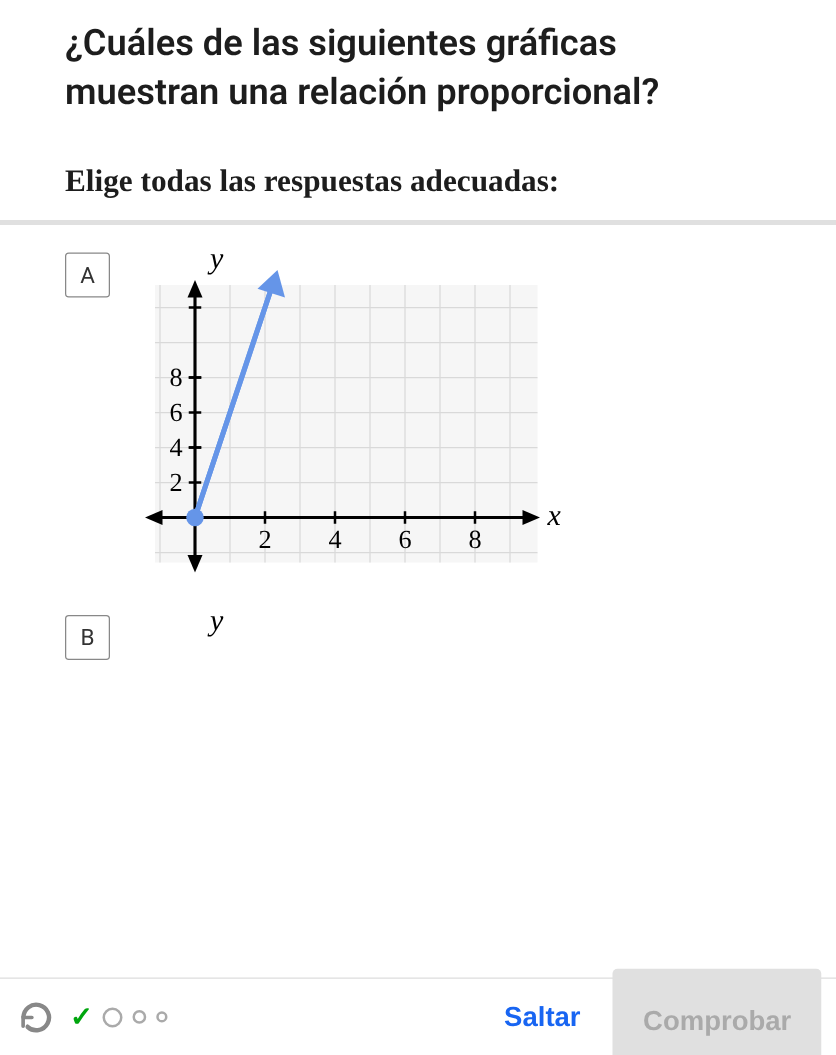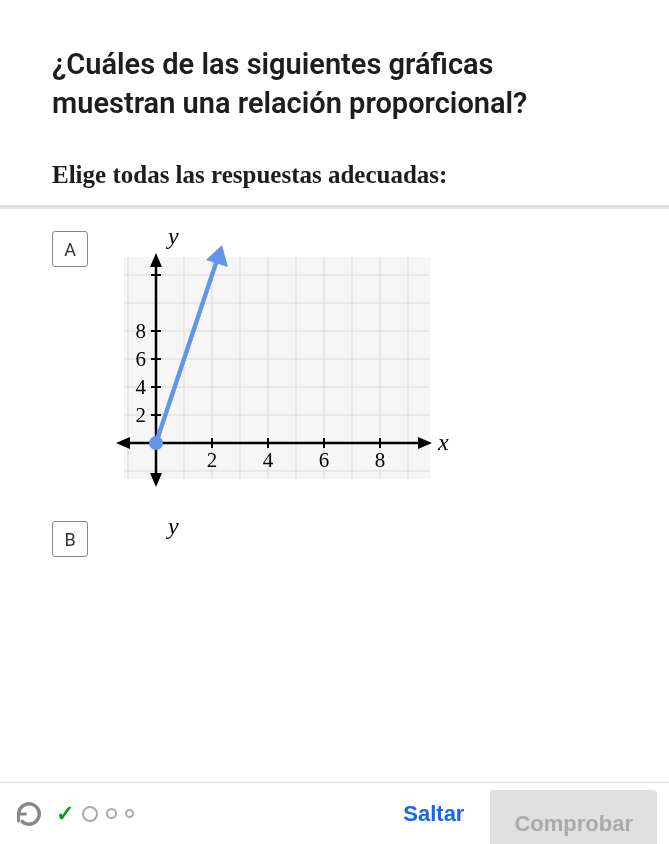--- a/index.html
+++ b/index.html
@@ -5,21 +5,21 @@
     * { margin: 0; padding: 0; box-sizing: border-box; }
     body {
       font-family: -apple-system, BlinkMacSystemFont, "Segoe UI", Roboto, sans-serif;
       background: #fff;
       width: 669px;
       height: 844px;
       overflow: hidden;
       position: relative;
     }
     .content {
-      padding: 45px 52px 0 52px;
+      padding: 16px 52px 0 52px;
     }
     .question {
       font-size: 29px;
       font-weight: 600;
       color: #1d1d1d;
       line-height: 1.35;
       margin-bottom: 38px;
     }
     .instruction {
       font-size: 25px;
@@ -125,21 +125,21 @@
     }
     .check-btn {
       background: #e0e0e0;
       color: #aaa;
       font-size: 22px;
       font-weight: 700;
       border: none;
       padding: 16px 24px 2px 24px;
       border-radius: 4px 4px 0 0;
       align-self: flex-end;
-      height: 54px;
+      height: 69px;
     }
   </style>
 </head>
 <body>
 
 <div class="content">
   <div class="question">¿Cuáles de las siguientes gráficas muestran una relación proporcional?</div>
   <div class="instruction">Elige todas las respuestas adecuadas:</div>
   <div class="divider"></div>
 

